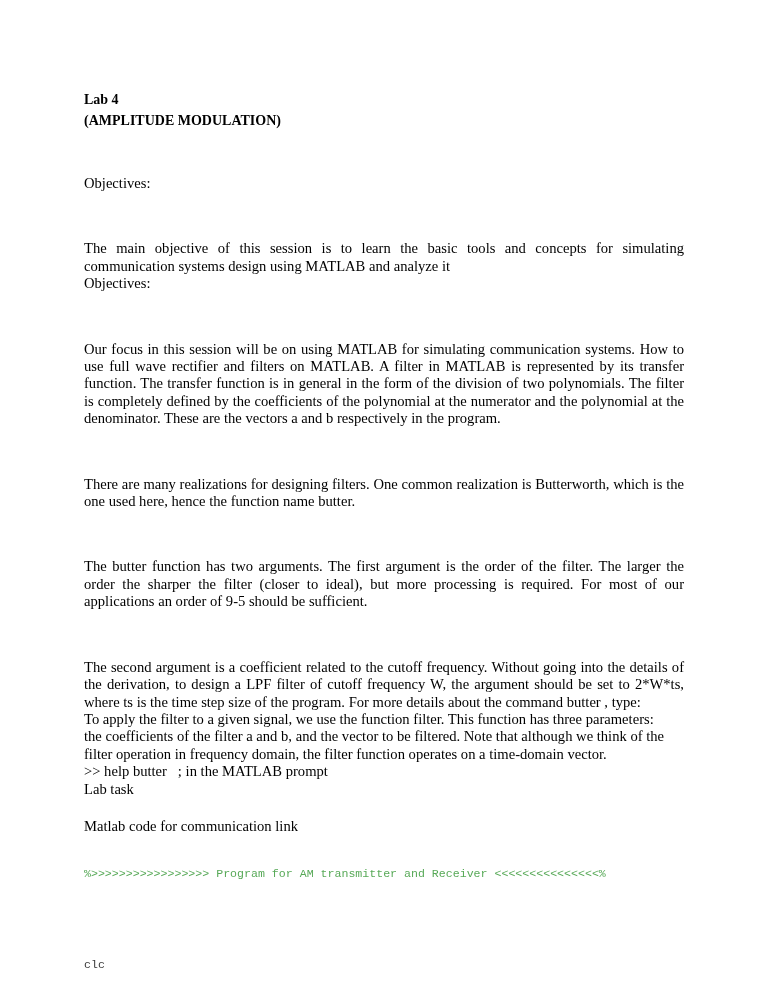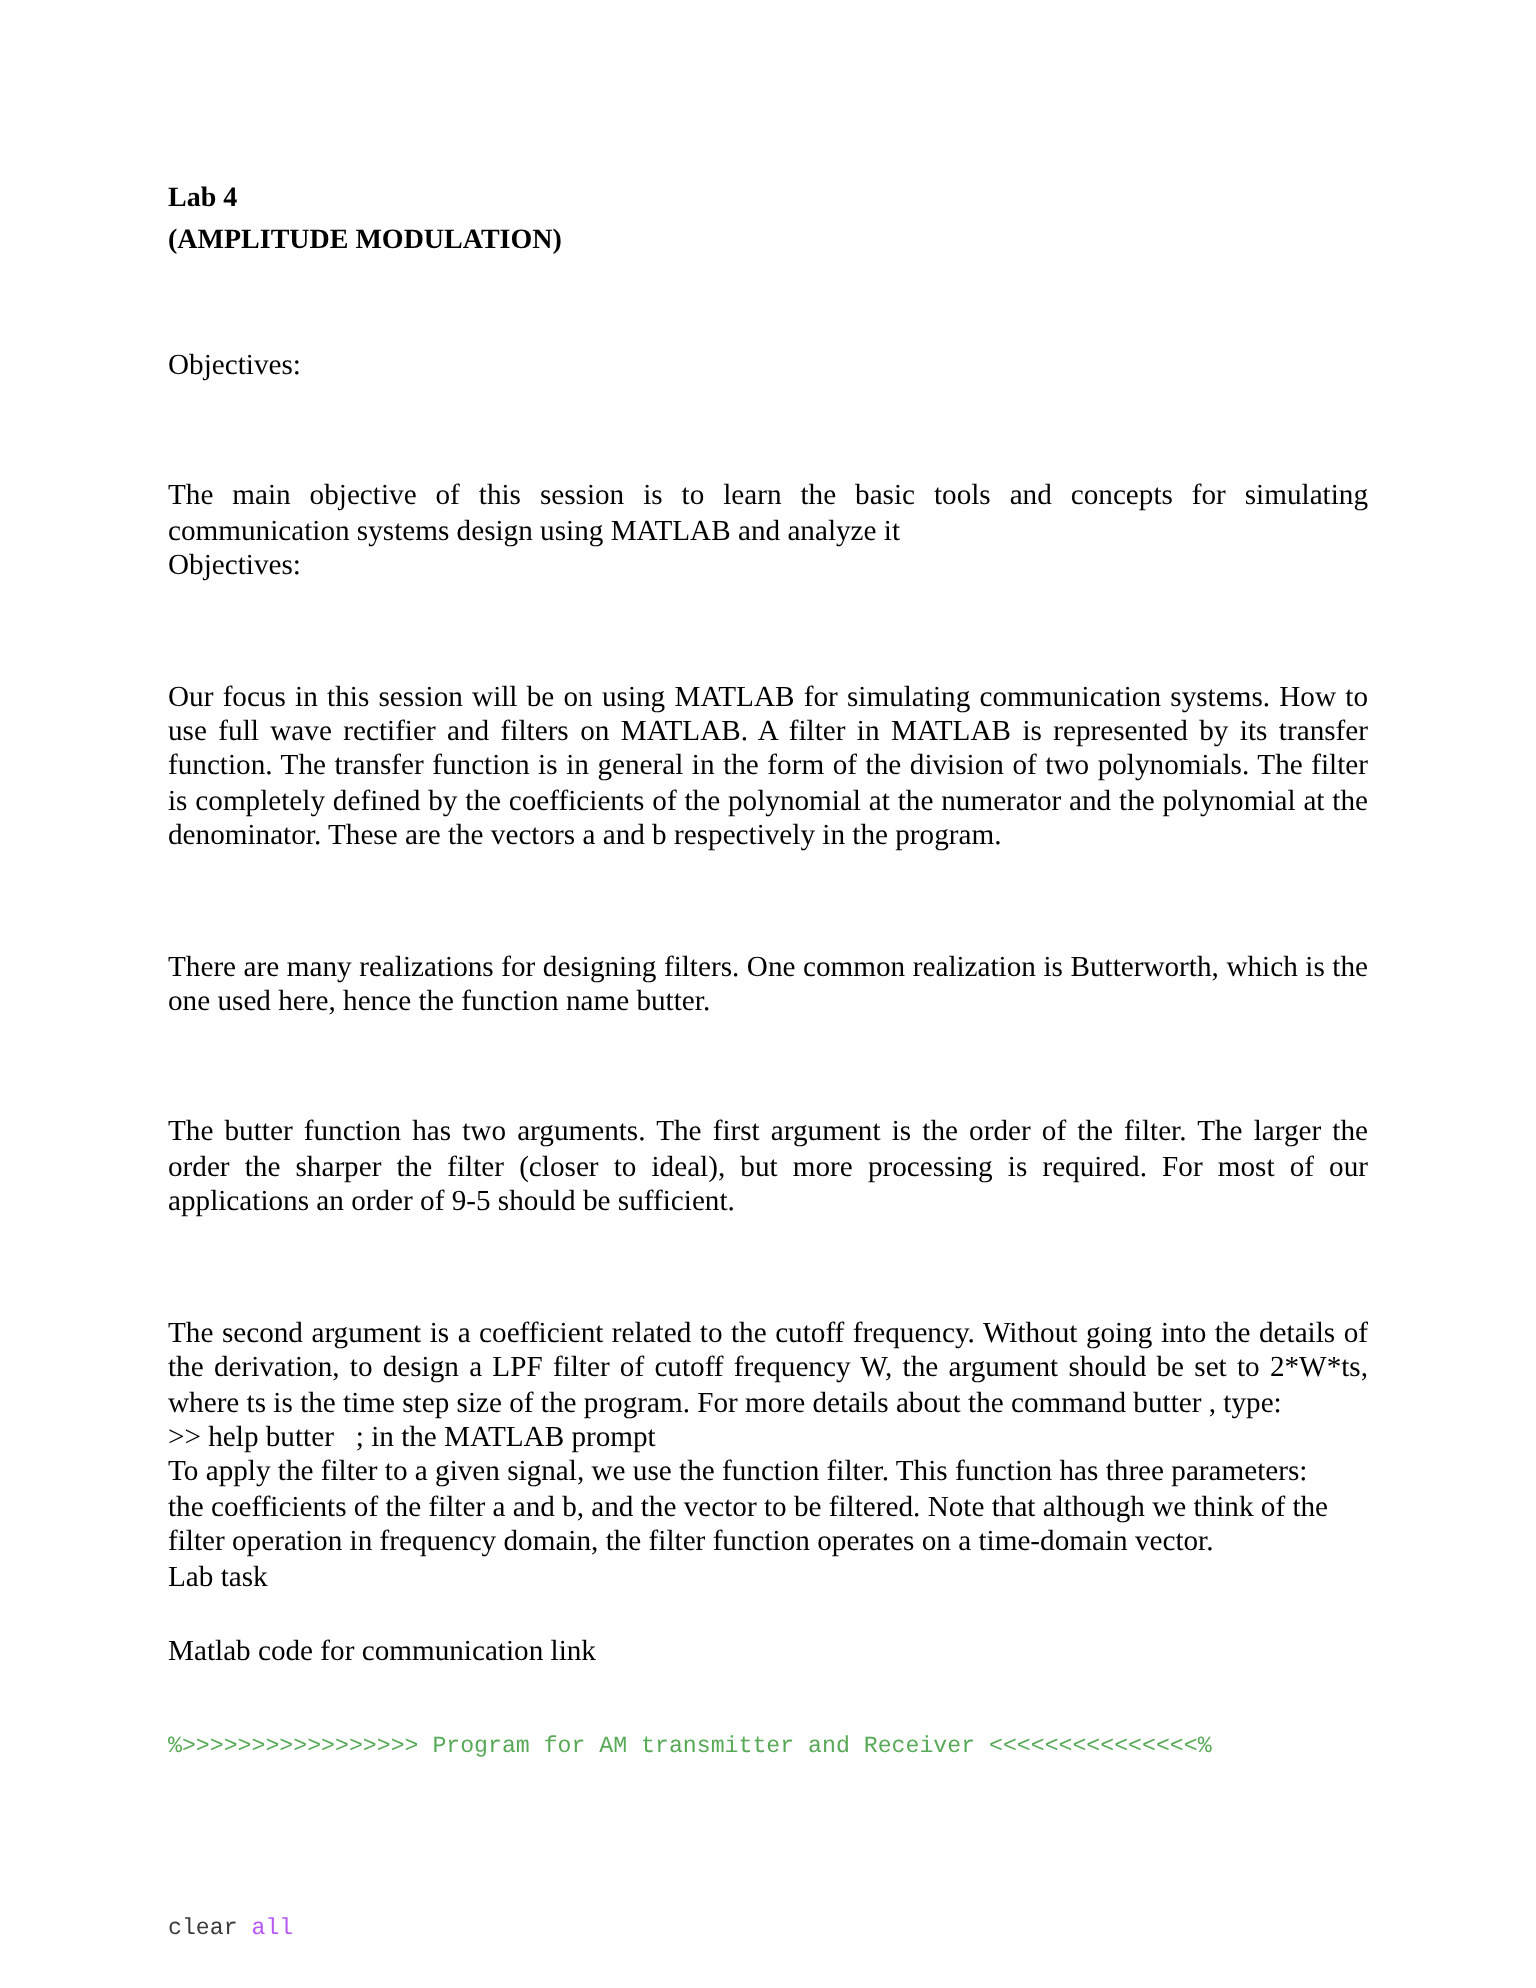--- a/index.html
+++ b/index.html
@@ -35,32 +35,33 @@
   <div class="spacer-40"></div>
 
   <div class="heading">Objectives:</div>
   <div class="justify">The main objective of this session is to learn the basic tools and concepts for simulating communication systems design using MATLAB and  analyze it</div>
 
   <div class="heading">Objectives:</div>
   <div class="justify">Our focus in this session will be on using MATLAB for simulating communication systems. How to use full wave rectifier and filters on MATLAB. A filter in MATLAB is represented by its transfer function. The transfer function is in general in the form of the division of two polynomials. The filter is completely defined by the coefficients of the polynomial at the numerator and the polynomial at the denominator. These are the vectors a and b respectively in the program.</div>
   <div class="justify">There are many realizations for designing filters. One common realization is Butterworth, which is the one used here, hence the function name butter.</div>
   <div class="justify">The butter function has two arguments. The first argument is the order of the filter. The larger the order the sharper the filter (closer to ideal), but more processing is required. For most of our applications an order of 9-5 should be sufficient.</div>
   <div class="justify">The second argument is a coefficient related to the cutoff frequency. Without going into the details of the derivation, to design a LPF filter of cutoff frequency W, the argument should be set to 2*W*ts, where ts is the time step size of the program. For more details about the command butter , type:</div>
+  <div style="width: 590px;">To apply the filter to a given signal, we use the function filter. This function has three parameters: the coefficients of the filter a and b, and the vector to be filtered. Note that although we think of the filter operation in frequency domain, the filter function operates on a time-domain vector.</div>
   <div style="white-space: pre;">&gt;&gt; help butter   ; in the MATLAB prompt</div>
-  <div style="width: 590px;">To apply the filter to a given signal, we use the function filter. This function has three parameters: the coefficients of the filter a and b, and the vector to be filtered. Note that although we think of the filter operation in frequency domain, the filter function operates on a time-domain vector.</div>
 
   <div class="heading">Lab task</div>
 
   <div class="spacer-20"></div>
 
   <div class="heading">Matlab code for communication link</div>
 
   <div class="code code-block">
     <div class="cm">%&gt;&gt;&gt;&gt;&gt;&gt;&gt;&gt;&gt;&gt;&gt;&gt;&gt;&gt;&gt;&gt;&gt; Program for AM transmitter and Receiver &lt;&lt;&lt;&lt;&lt;&lt;&lt;&lt;&lt;&lt;&lt;&lt;&lt;&lt;&lt;%</div>
     <div>&nbsp;</div>
+    <div><span>clc</span></div>
     <div><span>clear </span><span class="kw">all</span></div>
     <div><span>into </span><span class="kw">all</span><span>;</span></div>
     <div style="height: 91px;"></div>
     
     
     
     
     
   </div>
 

